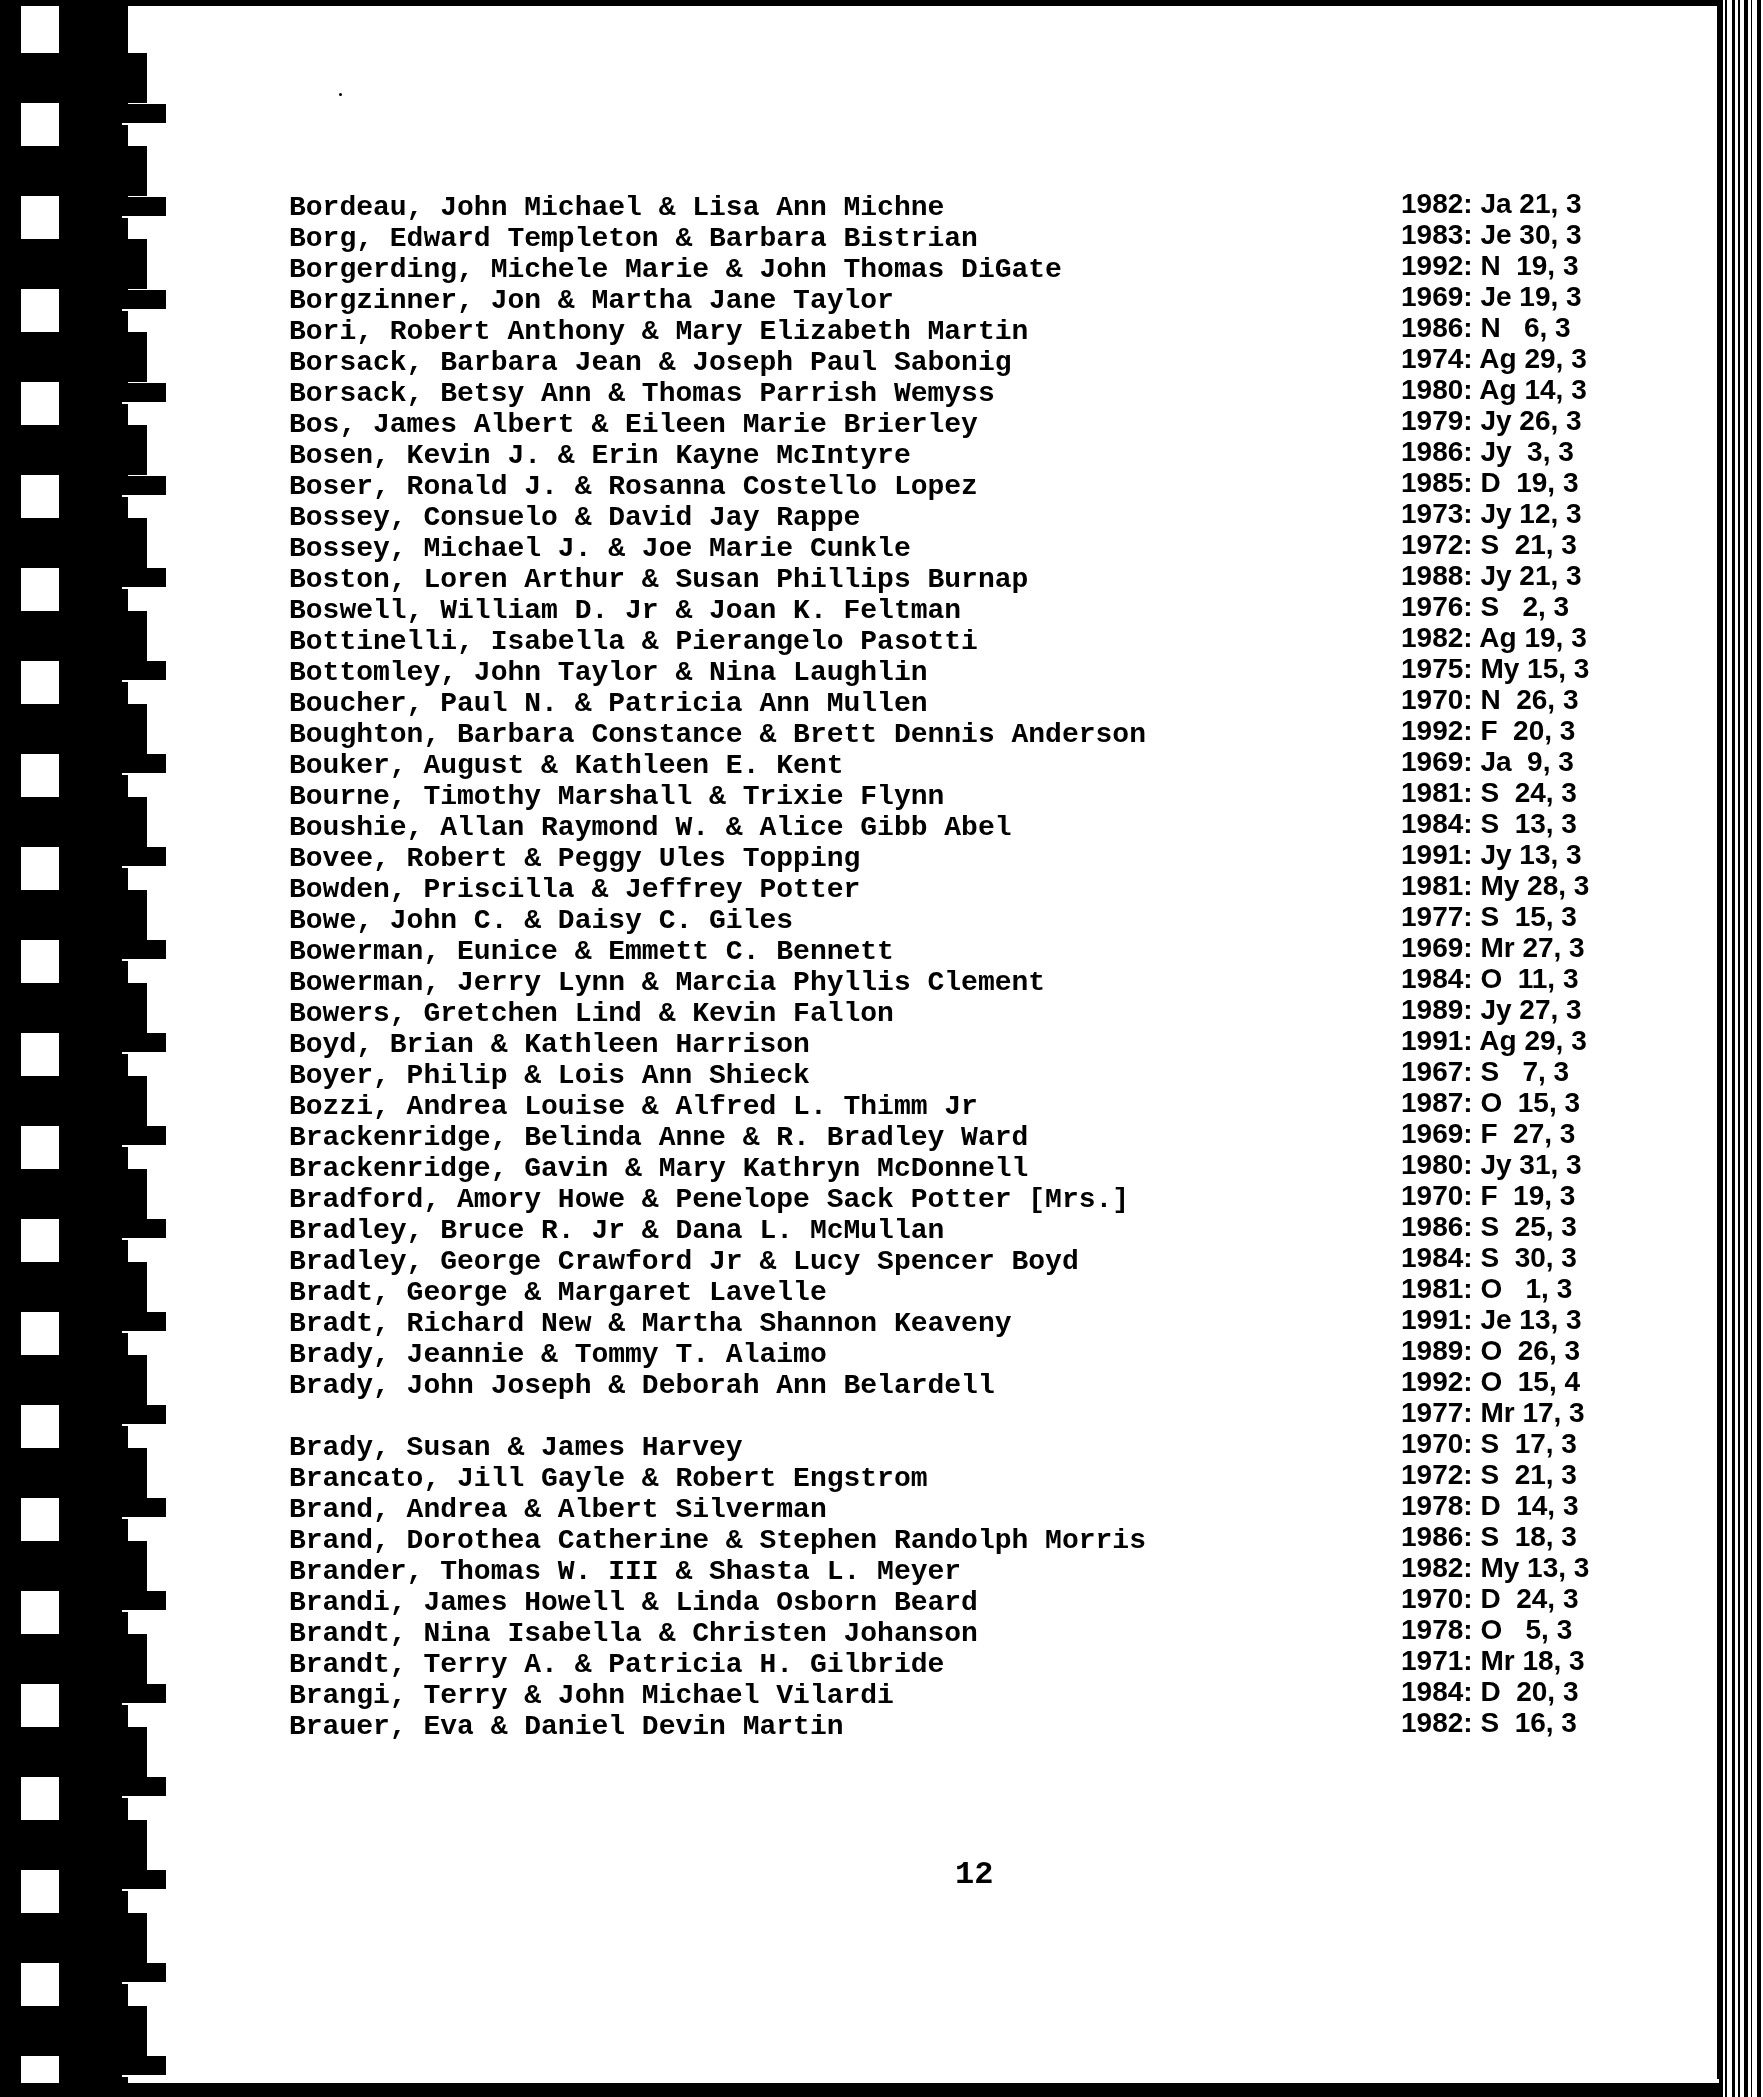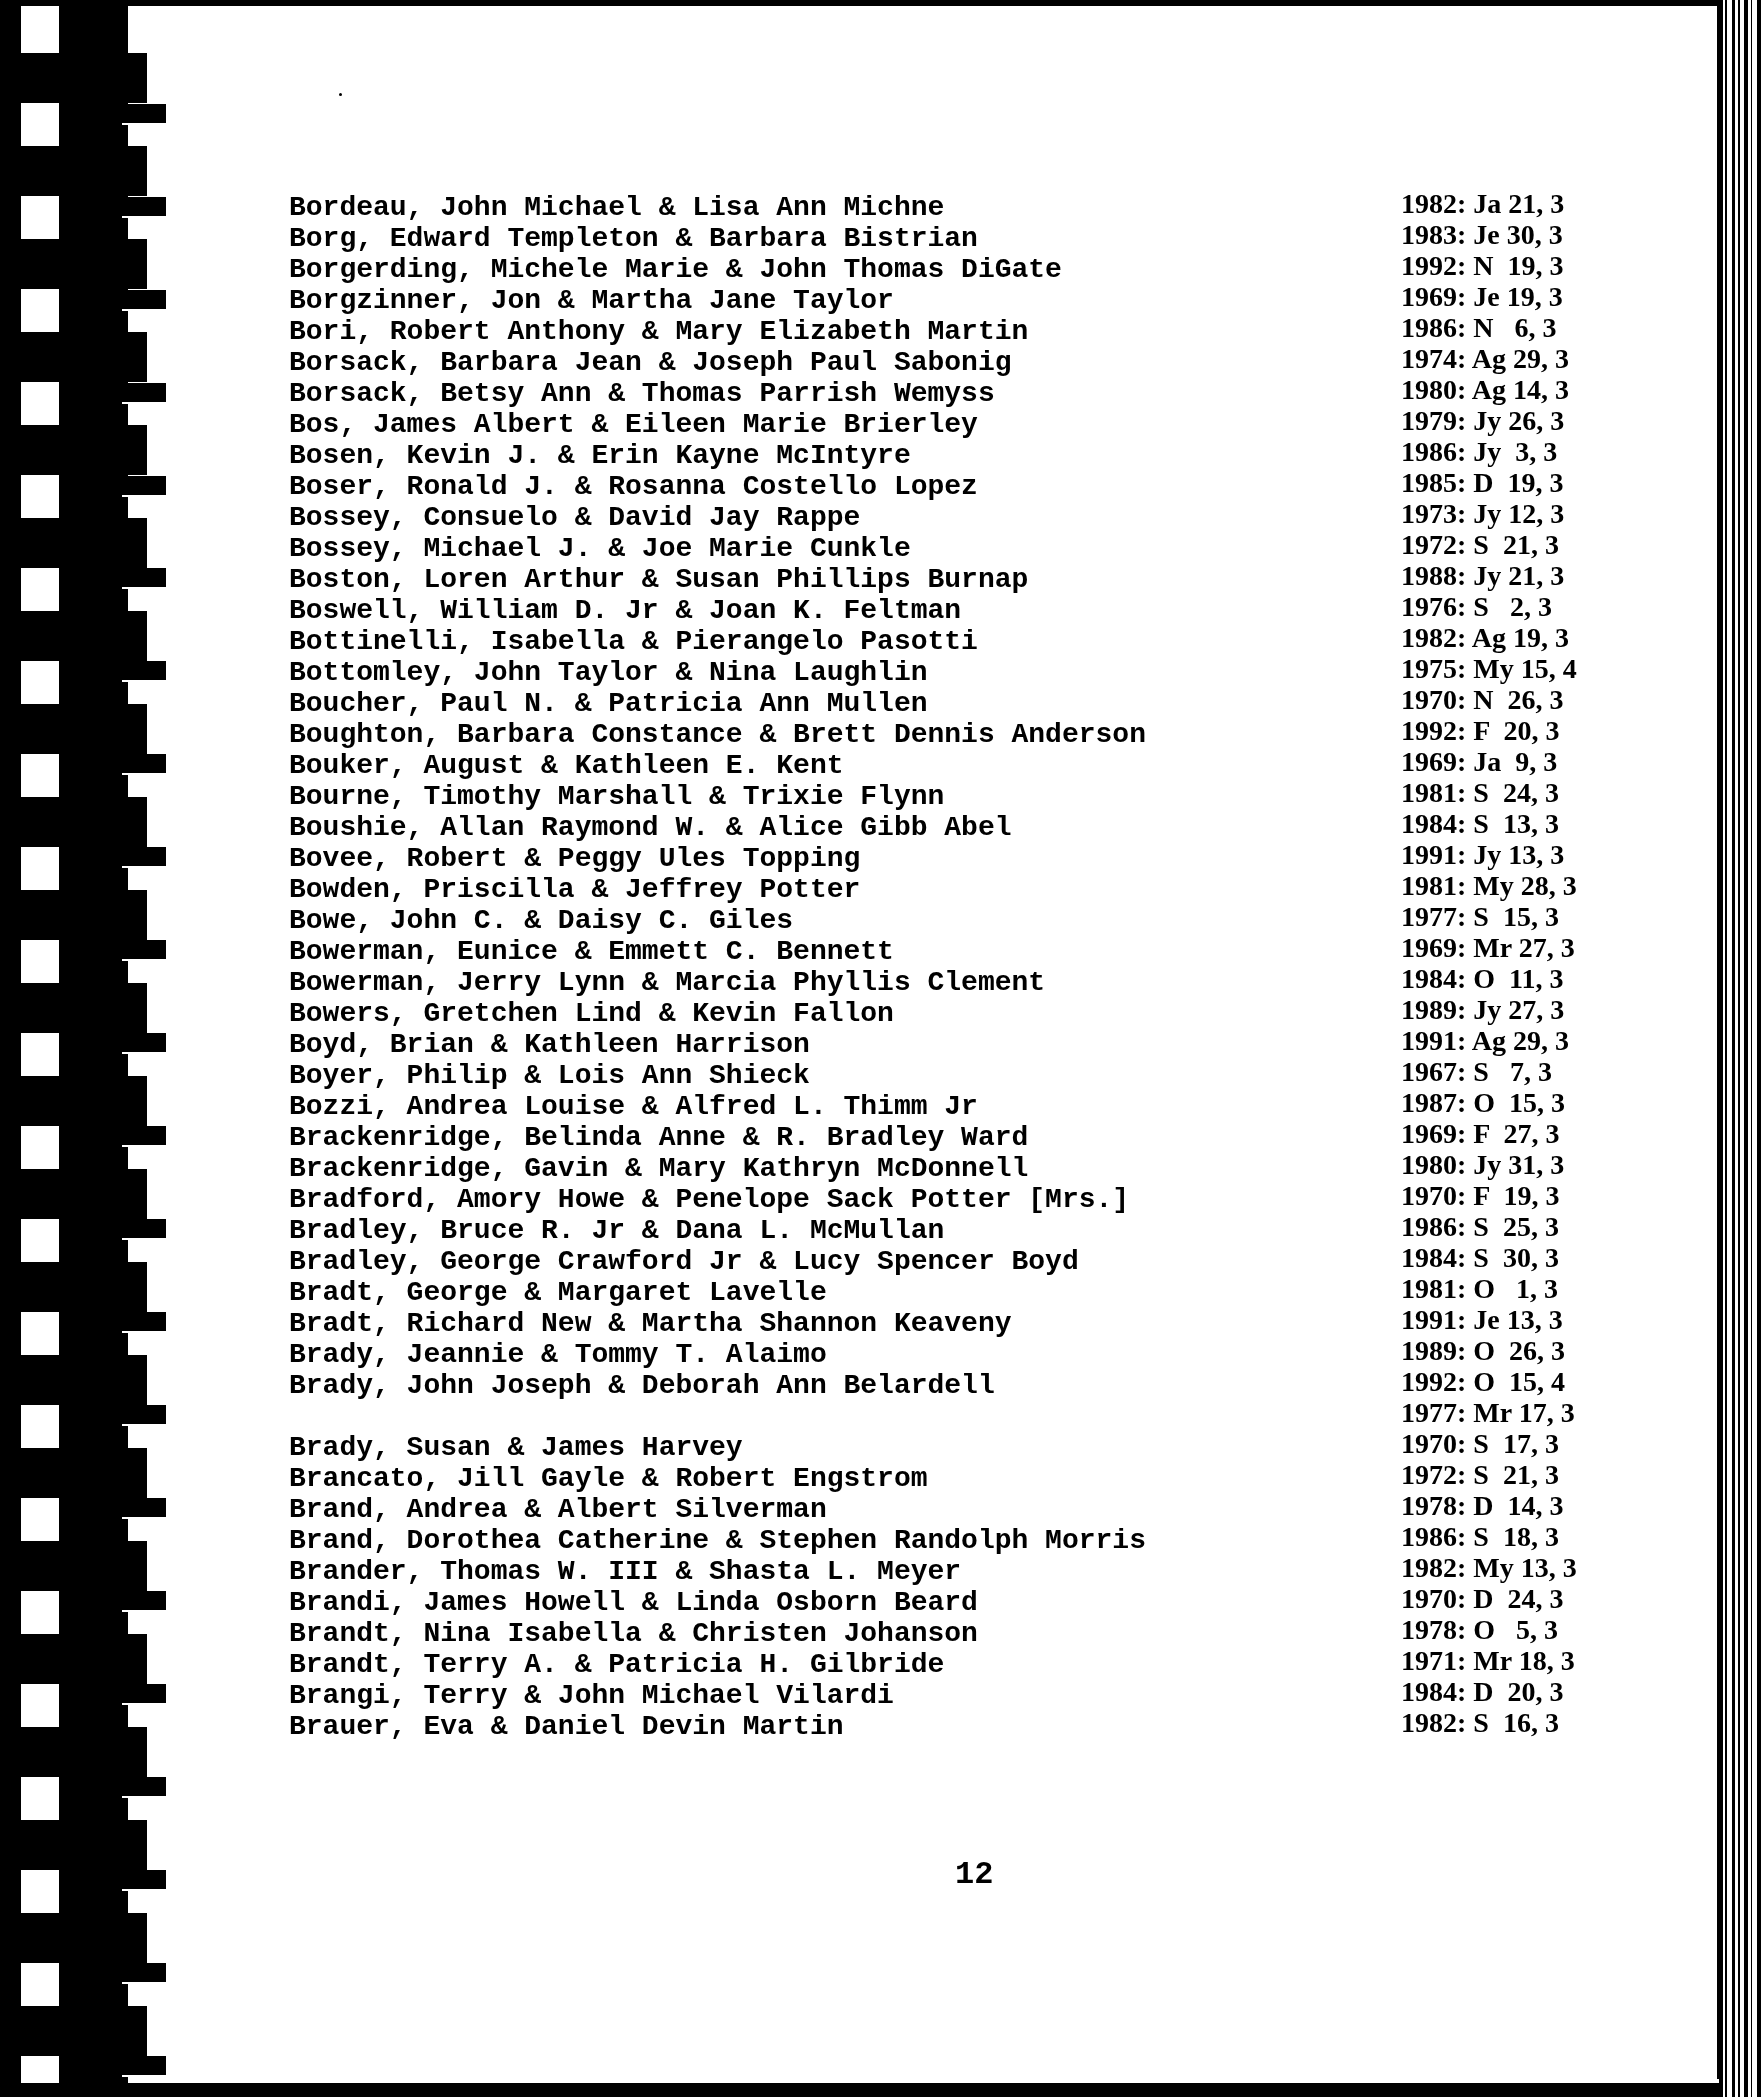--- a/index.html
+++ b/index.html
@@ -29,21 +29,21 @@
       border-bottom: 2.5px solid #fff;
     }
     .list {
       position: absolute; left: 289px; top: 188px; width: 1395px;
     }
     .row {
       position: relative; height: 31px; line-height: 31px;
       font-size: 28px; white-space: pre; font-weight: bold;
     }
     .row .names { position: absolute; left: 0; top: 4px; }
-    .row .date { position: absolute; left: 1112px; top: 0; font-family: Liberation Serif, serif; }
+    .row .date { position: absolute; left: 1112px; top: 0; font-family: Liberation Sans, sans-serif; }
     .page-number {
       position: absolute; left: 955px; top: 1856px; font-size: 32px; font-weight: bold;
     }
     .dot { position: absolute; left: 339px; top: 93px; width: 3.1px; height: 3.1px; background:#000; border-radius:50%; }
   </style>
 </head>
 <body>
 
 <div class="scan-top"></div>
 <div class="scan-left"></div>
@@ -110,21 +110,21 @@
     <div class="row"><span class="names">Borsack, Barbara Jean &amp; Joseph Paul Sabonig</span><span class="date">1974: Ag 29, 3</span></div>
     <div class="row"><span class="names">Borsack, Betsy Ann &amp; Thomas Parrish Wemyss</span><span class="date">1980: Ag 14, 3</span></div>
     <div class="row"><span class="names">Bos, James Albert &amp; Eileen Marie Brierley</span><span class="date">1979: Jy 26, 3</span></div>
     <div class="row"><span class="names">Bosen, Kevin J. &amp; Erin Kayne McIntyre</span><span class="date">1986: Jy  3, 3</span></div>
     <div class="row"><span class="names">Boser, Ronald J. &amp; Rosanna Costello Lopez</span><span class="date">1985: D  19, 3</span></div>
     <div class="row"><span class="names">Bossey, Consuelo &amp; David Jay Rappe</span><span class="date">1973: Jy 12, 3</span></div>
     <div class="row"><span class="names">Bossey, Michael J. &amp; Joe Marie Cunkle</span><span class="date">1972: S  21, 3</span></div>
     <div class="row"><span class="names">Boston, Loren Arthur &amp; Susan Phillips Burnap</span><span class="date">1988: Jy 21, 3</span></div>
     <div class="row"><span class="names">Boswell, William D. Jr &amp; Joan K. Feltman</span><span class="date">1976: S   2, 3</span></div>
     <div class="row"><span class="names">Bottinelli, Isabella &amp; Pierangelo Pasotti</span><span class="date">1982: Ag 19, 3</span></div>
-    <div class="row"><span class="names">Bottomley, John Taylor &amp; Nina Laughlin</span><span class="date">1975: My 15, 4</span></div>
+    <div class="row"><span class="names">Bottomley, John Taylor &amp; Nina Laughlin</span><span class="date">1975: My 15, 3</span></div>
     <div class="row"><span class="names">Boucher, Paul N. &amp; Patricia Ann Mullen</span><span class="date">1970: N  26, 3</span></div>
     <div class="row"><span class="names">Boughton, Barbara Constance &amp; Brett Dennis Anderson</span><span class="date">1992: F  20, 3</span></div>
     <div class="row"><span class="names">Bouker, August &amp; Kathleen E. Kent</span><span class="date">1969: Ja  9, 3</span></div>
     <div class="row"><span class="names">Bourne, Timothy Marshall &amp; Trixie Flynn</span><span class="date">1981: S  24, 3</span></div>
     <div class="row"><span class="names">Boushie, Allan Raymond W. &amp; Alice Gibb Abel</span><span class="date">1984: S  13, 3</span></div>
     <div class="row"><span class="names">Bovee, Robert &amp; Peggy Ules Topping</span><span class="date">1991: Jy 13, 3</span></div>
     <div class="row"><span class="names">Bowden, Priscilla &amp; Jeffrey Potter</span><span class="date">1981: My 28, 3</span></div>
     <div class="row"><span class="names">Bowe, John C. &amp; Daisy C. Giles</span><span class="date">1977: S  15, 3</span></div>
     <div class="row"><span class="names">Bowerman, Eunice &amp; Emmett C. Bennett</span><span class="date">1969: Mr 27, 3</span></div>
     <div class="row"><span class="names">Bowerman, Jerry Lynn &amp; Marcia Phyllis Clement</span><span class="date">1984: O  11, 3</span></div>

